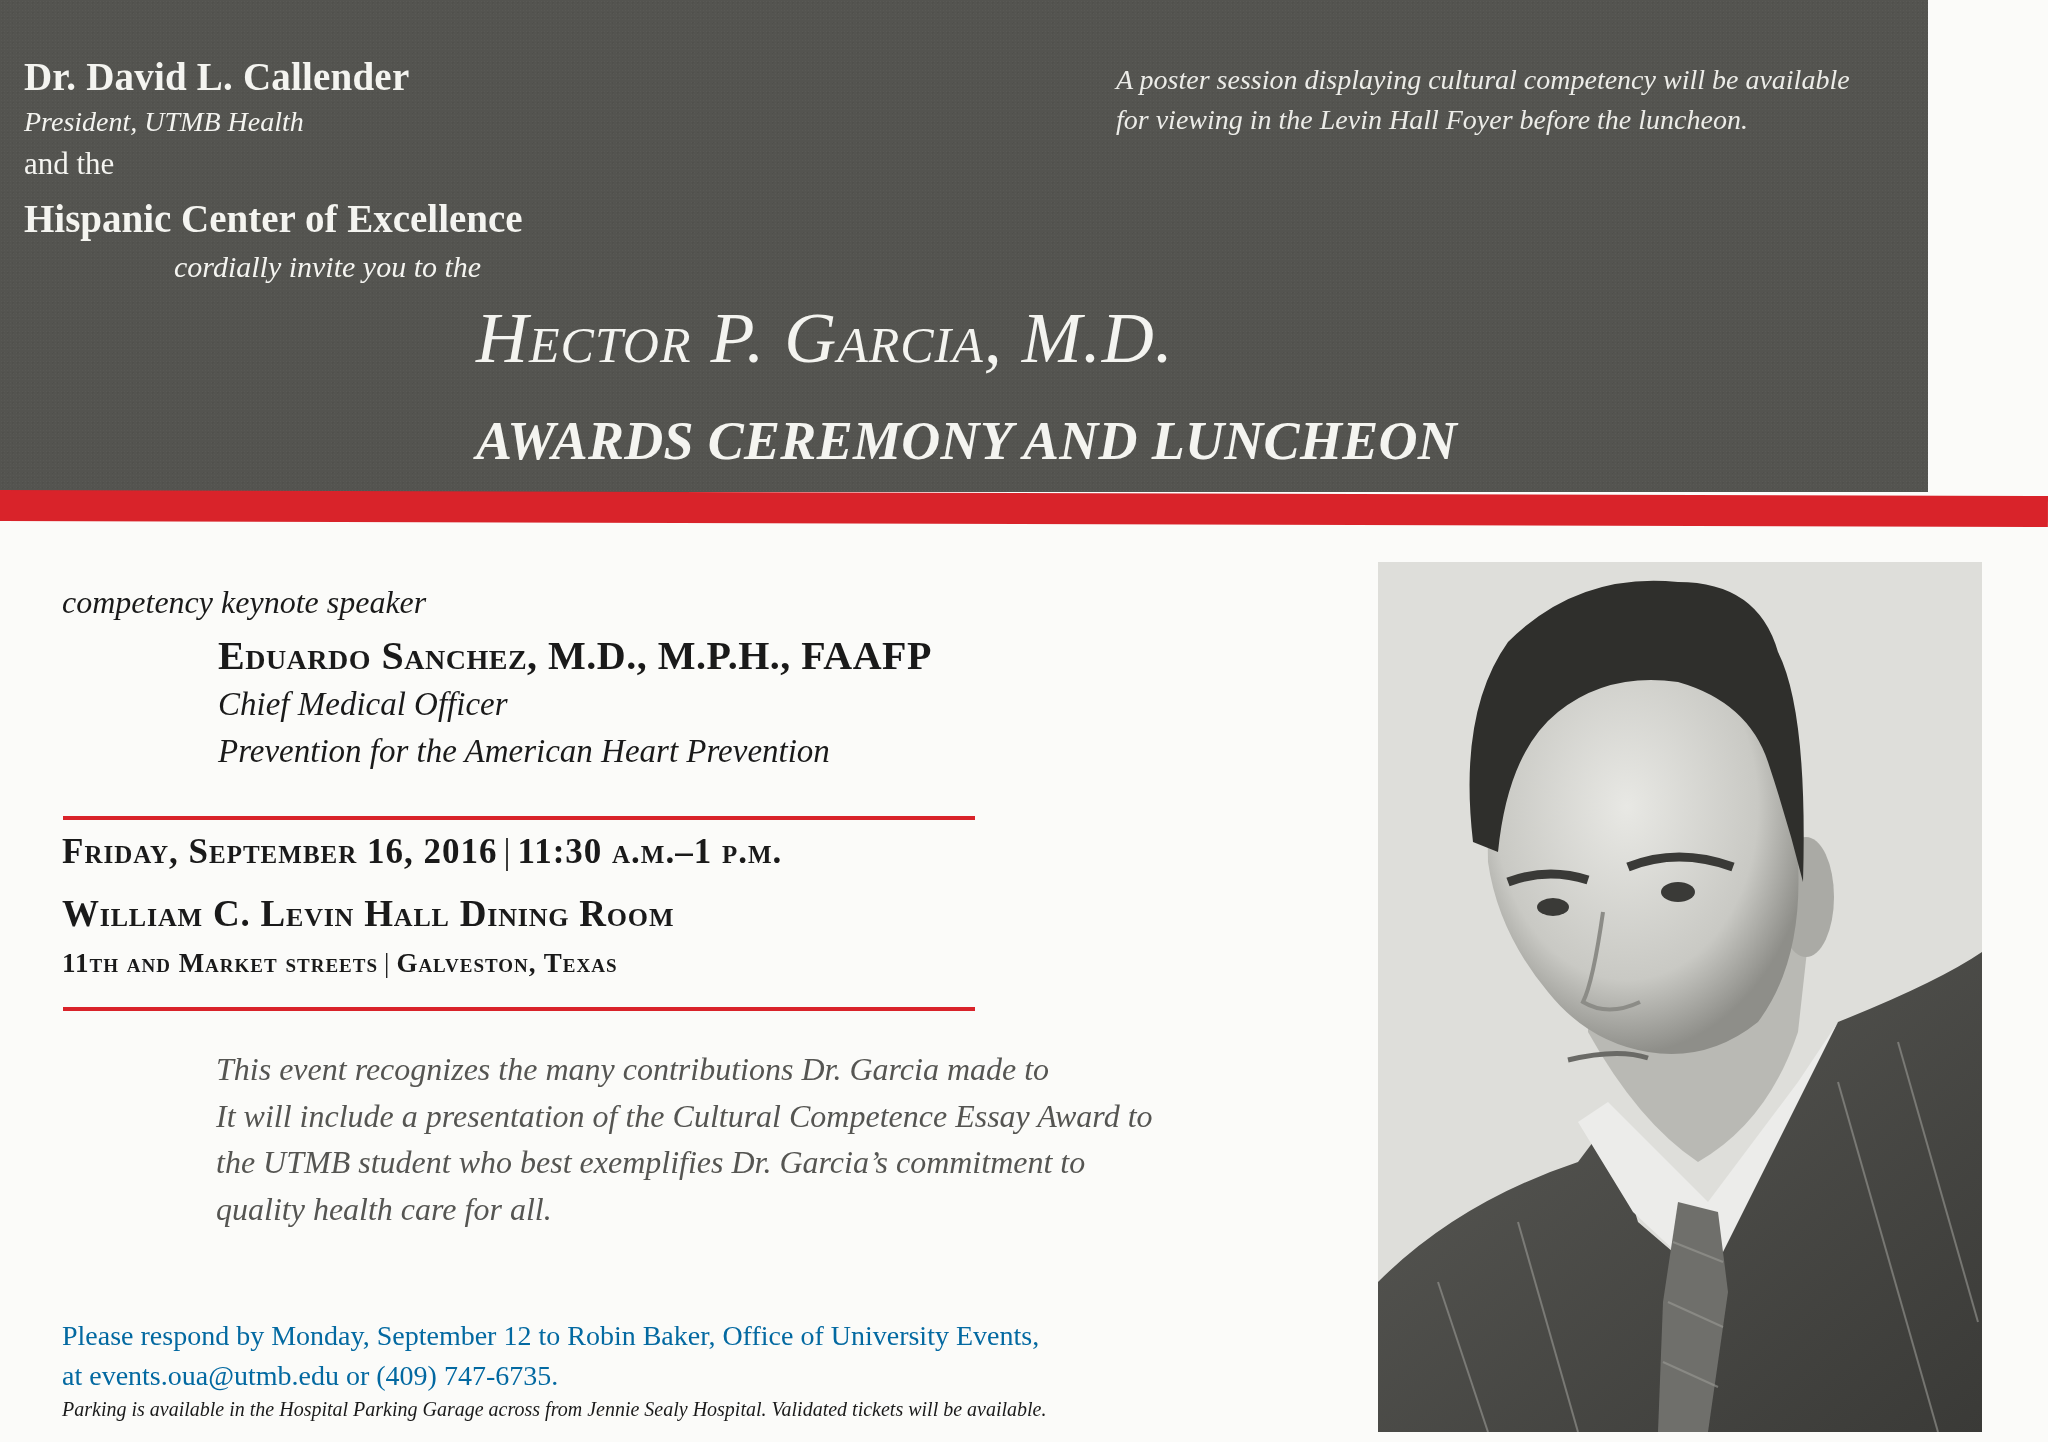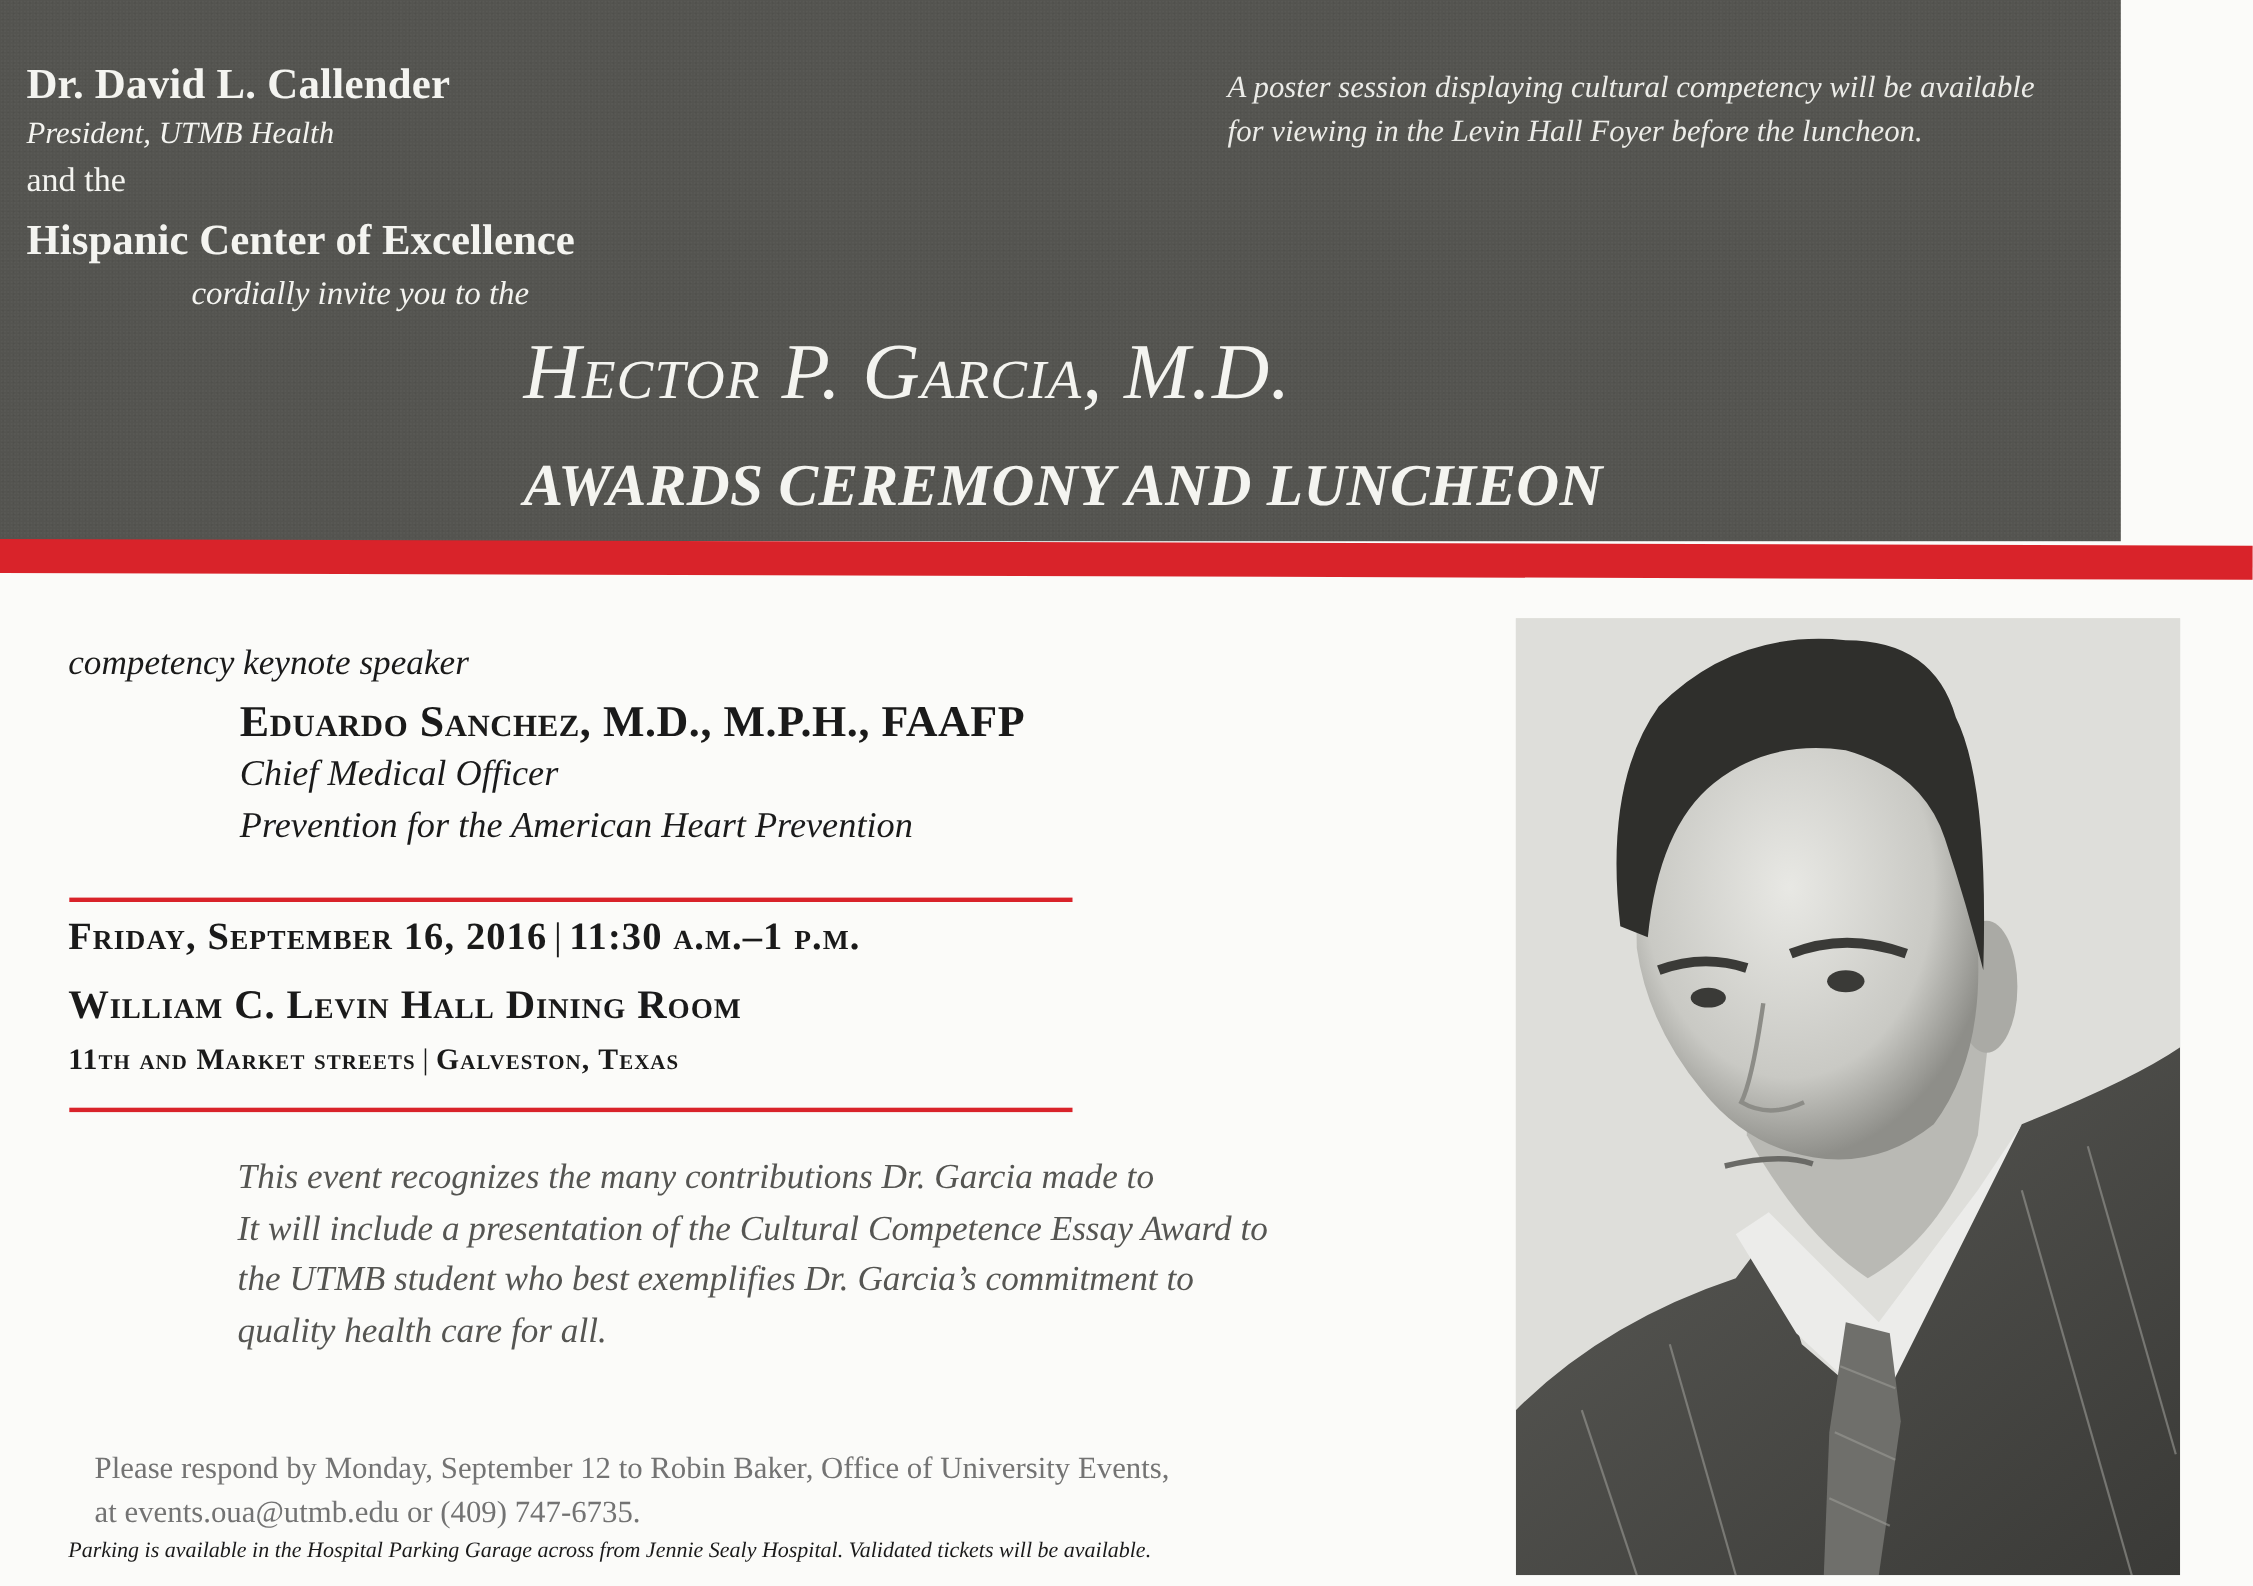--- a/index.html
+++ b/index.html
@@ -68,21 +68,21 @@
     letter-spacing: 1px;
   }
   .sep { display: inline-block; padding: 0 6px; font-weight: normal; }
 
   .description {
     left: 216px; top: 1046px; font-size: 32px; font-style: italic; color: #555552;
     line-height: 46.5px; white-space: normal; width: 1180px;
   }
   .description div { white-space: nowrap; }
 
-  .rsvp { left: 62px; top: 1316px; font-size: 28px; line-height: 40px; color: #737373; margin-left: 24px; }
+  .rsvp { left: 62px; top: 1316px; font-size: 28px; line-height: 40px; color: #0369a1; }
   .parking { left: 62px; top: 1398px; font-size: 20px; font-style: italic; color: #1a1a1a; }
 
   .photo {
     position: absolute; left: 1378px; top: 562px; width: 604px; height: 870px;
     background: #dcdcd8; overflow: hidden;
   }
   .photo svg { display: block; width: 100%; height: 100%; }
 </style>
 </head>
 <body>

